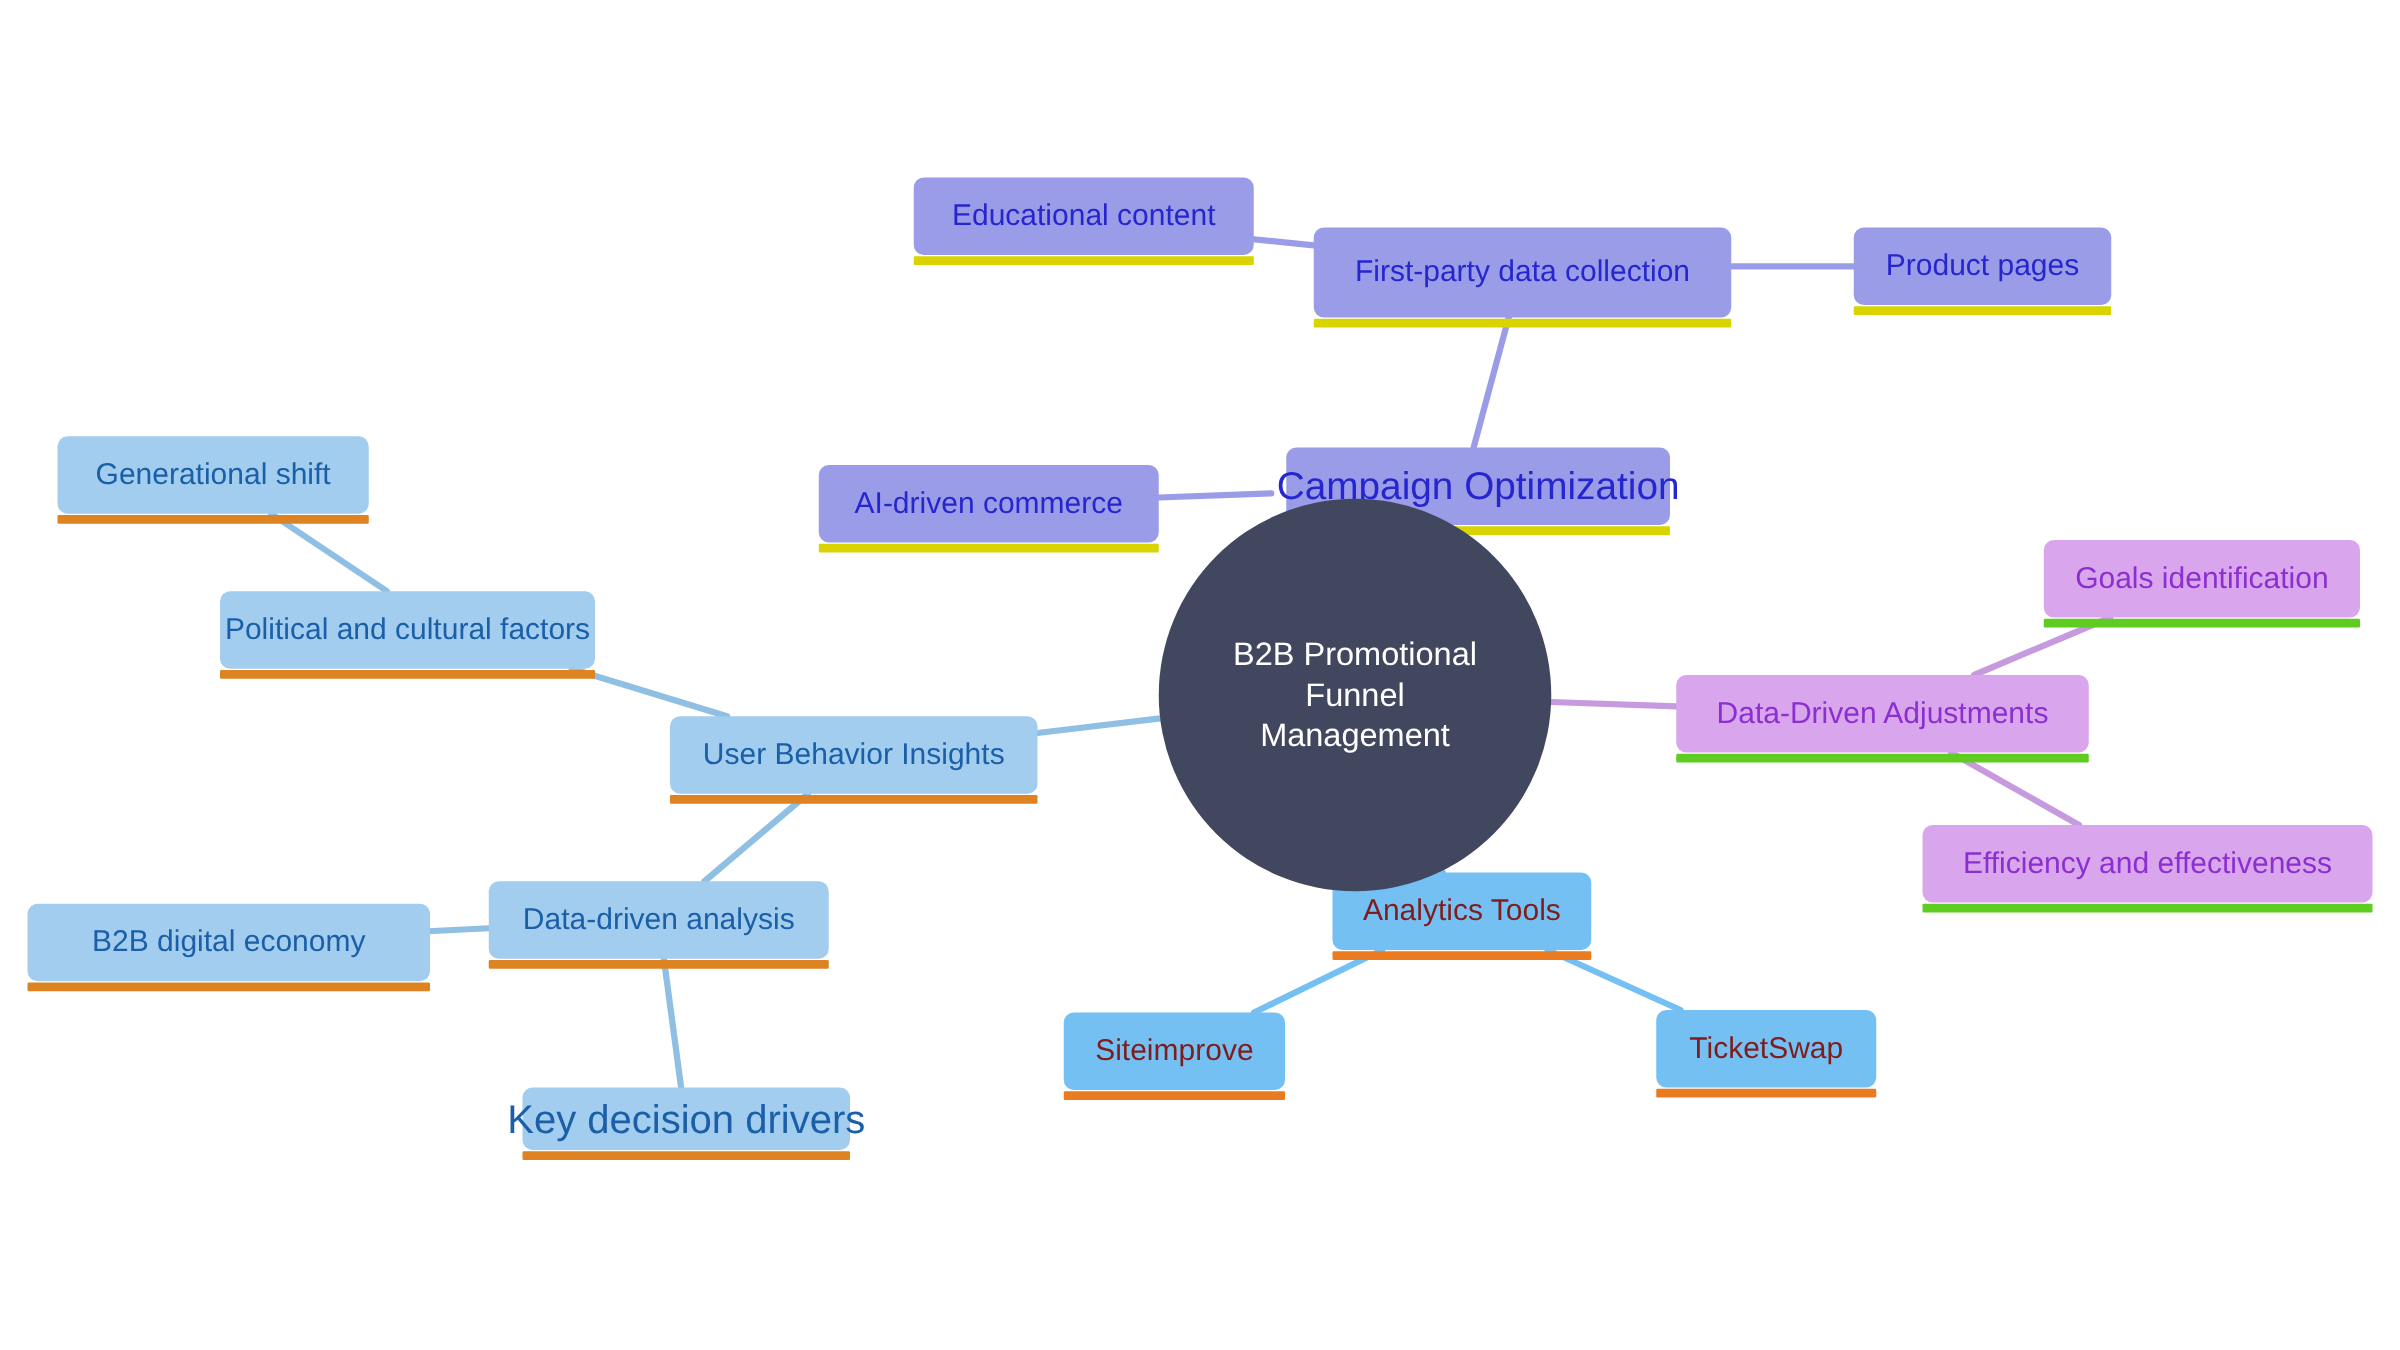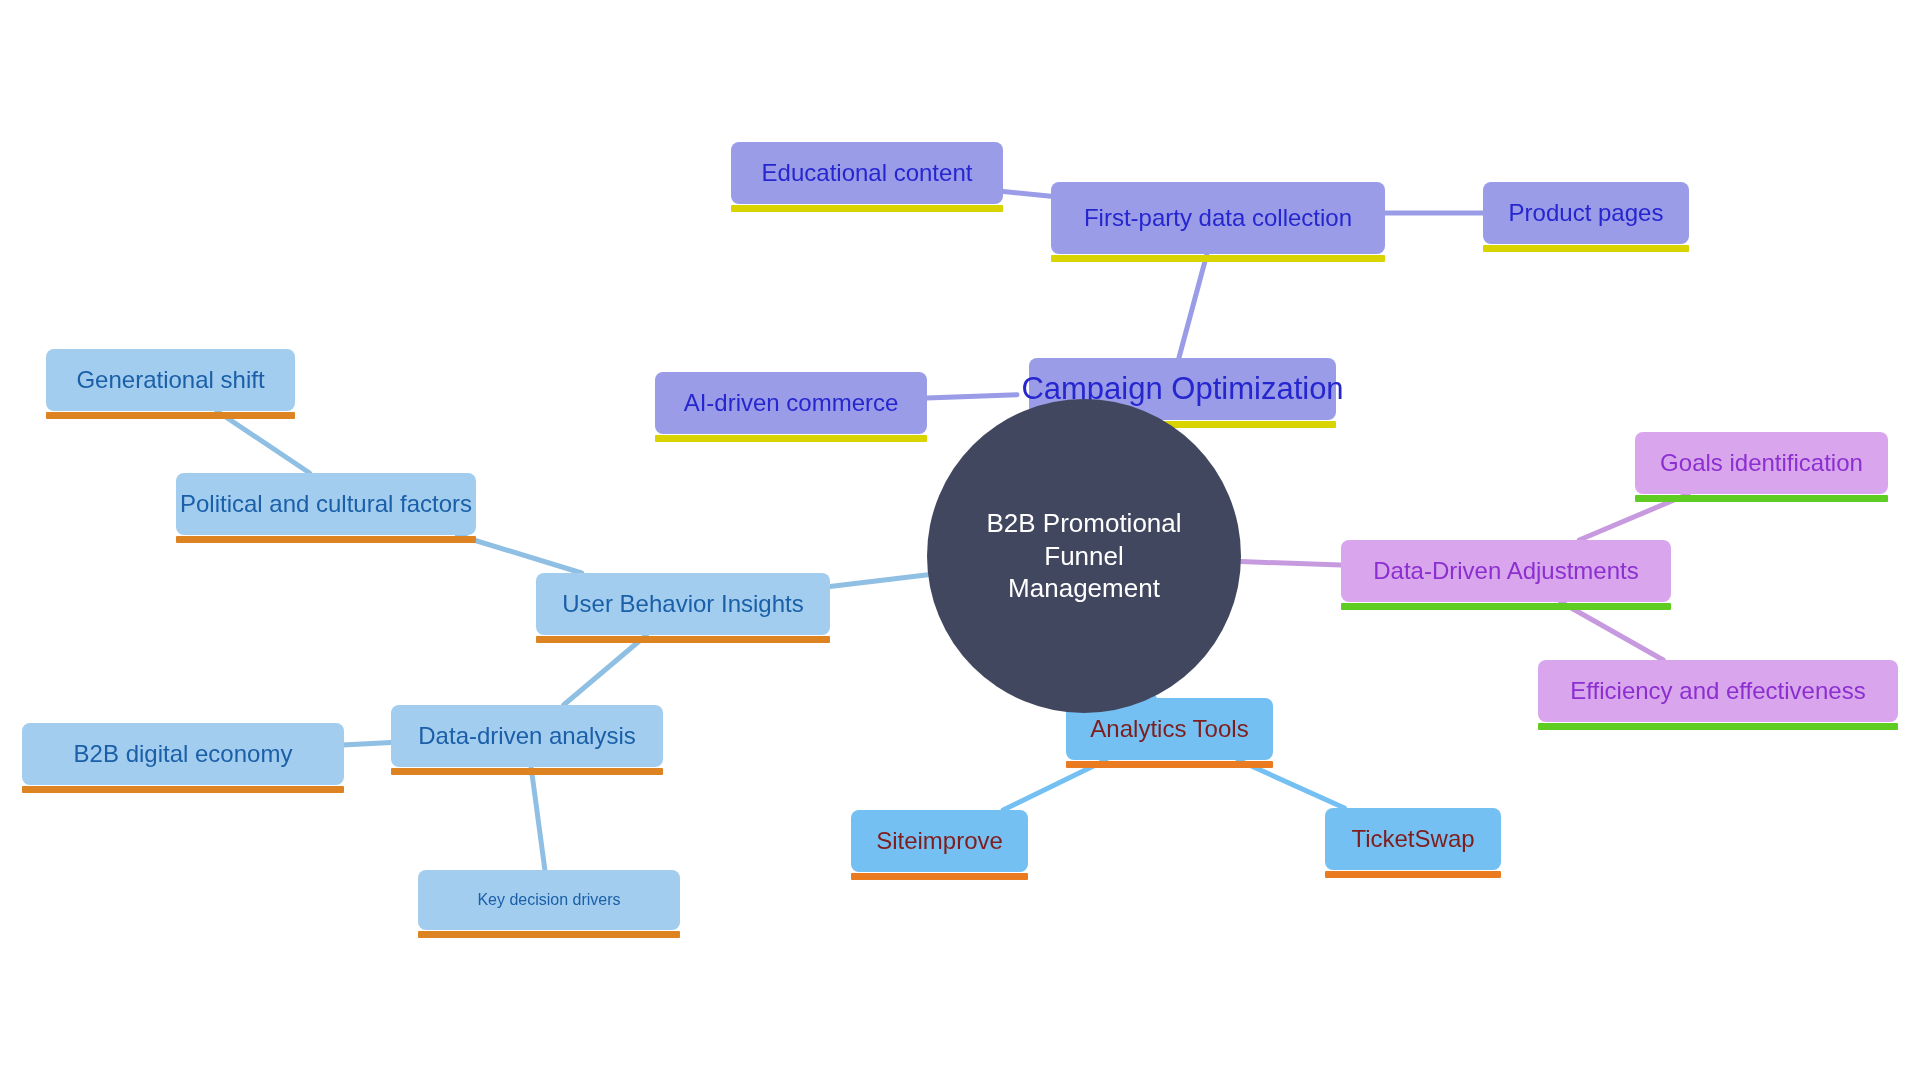--- a/index.html
+++ b/index.html
@@ -148,21 +148,21 @@
   </div>
   <div class="node n-blue bar" style="left: 536px; top: 573px; width: 294px; height: 62px; font-size: 24px;">
     <span class="label">User Behavior Insights</span>
   </div>
   <div class="node n-blue bar" style="left: 391px; top: 705px; width: 272px; height: 62px; font-size: 24px;">
     <span class="label">Data-driven analysis</span>
   </div>
   <div class="node n-blue bar" style="left: 22px; top: 723px; width: 322px; height: 62px; font-size: 24px;">
     <span class="label">B2B digital economy</span>
   </div>
-  <div class="node n-blue bar" style="left: 418px; top: 870px; width: 262px; height: 60px; font-size: 16px;">
+  <div class="node n-blue bar" style="left: 418px; top: 870px; width: 262px; height: 50px; font-size: 32px;">
     <span class="label">Key decision drivers</span>
   </div>
 
   <div class="node n-blue2 bar" style="left: 1066px; top: 698px; width: 207px; height: 62px; font-size: 24px;">
     <span class="label">Analytics Tools</span>
   </div>
   <div class="node n-blue2 bar" style="left: 851px; top: 810px; width: 177px; height: 62px; font-size: 24px;">
     <span class="label">Siteimprove</span>
   </div>
   <div class="node n-blue2 bar" style="left: 1325px; top: 808px; width: 176px; height: 62px; font-size: 24px;">

